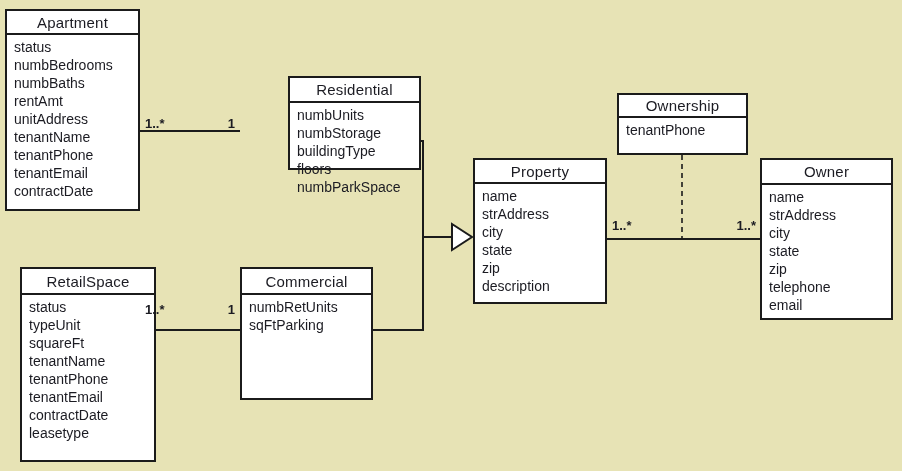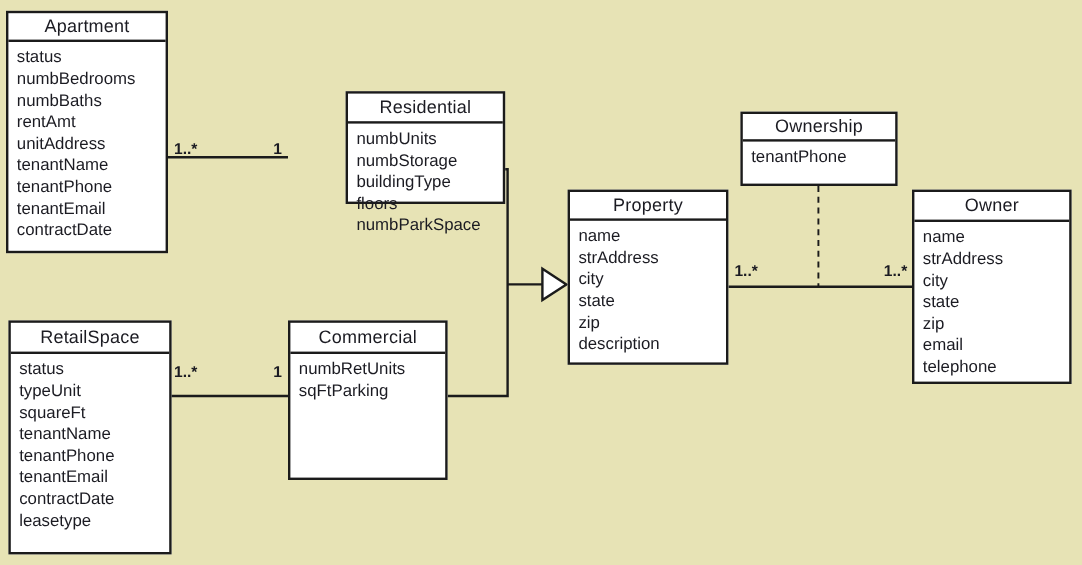--- a/index.html
+++ b/index.html
@@ -69,21 +69,21 @@
   <div class="uml-title" style="height:25px;">Residential</div>
   <div class="uml-attrs">
       <div>numbUnits</div>
       <div>numbStorage</div>
       <div>buildingType</div>
       <div>floors</div>
       <div>numbParkSpace</div>
     </div>
 </div>
 
-<div class="uml-class" style="left:7px;top:267px;width:136px;height:195px;">
+<div class="uml-class" style="left:20px;top:267px;width:136px;height:195px;">
   <div class="uml-title" style="height:26px;">RetailSpace</div>
   <div class="uml-attrs">
       <div>status</div>
       <div>typeUnit</div>
       <div>squareFt</div>
       <div>tenantName</div>
       <div>tenantPhone</div>
       <div>tenantEmail</div>
       <div>contractDate</div>
       <div>leasetype</div>
@@ -118,22 +118,22 @@
 </div>
 
 <div class="uml-class" style="left:760px;top:158px;width:133px;height:162px;">
   <div class="uml-title" style="height:25px;">Owner</div>
   <div class="uml-attrs">
       <div>name</div>
       <div>strAddress</div>
       <div>city</div>
       <div>state</div>
       <div>zip</div>
+      <div>telephone</div>
       <div>email</div>
-      <div>telephone</div>
     </div>
 </div>
 
 <span class="mult" style="left:145px;top:117px;width:30px;">1..*</span>
 <span class="mult right" style="left:218px;top:117px;width:17px;">1</span>
 
 <span class="mult" style="left:145px;top:303px;width:30px;">1..*</span>
 <span class="mult right" style="left:218px;top:303px;width:17px;">1</span>
 
 <span class="mult" style="left:612px;top:219px;width:30px;">1..*</span>

